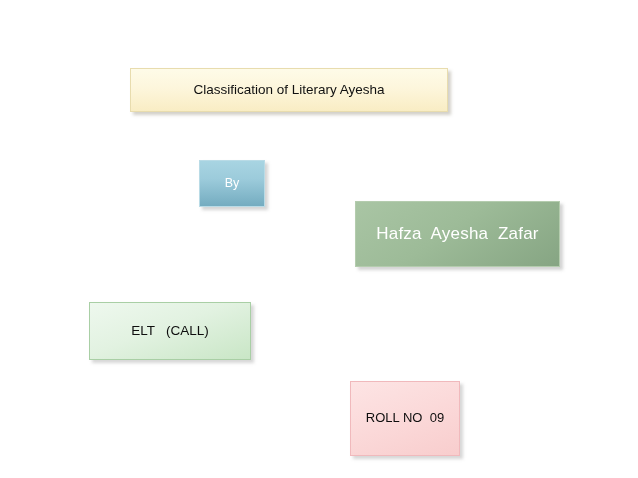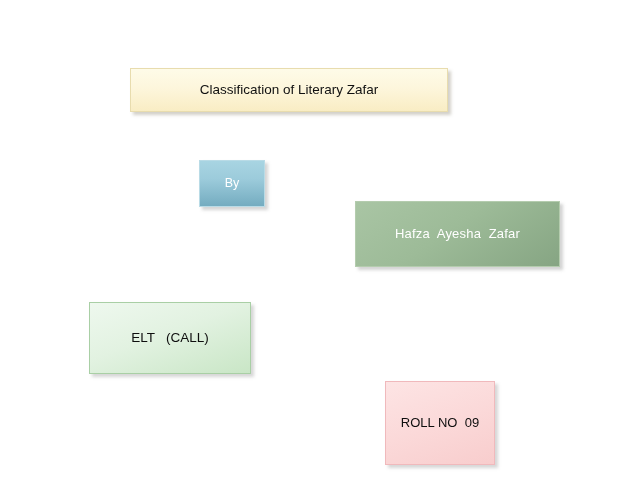--- a/index.html
+++ b/index.html
@@ -60,64 +60,63 @@
 
   
   .shape-name {
     left: 355px;
     top: 201px;
     width: 205px;
     height: 66px;
     background: linear-gradient(145deg, #a9c5a4 0%, #9dbb98 45%, #86a583 100%);
     border: 1px solid #b4ccae;
     color: #ffffff;
-    font-size: 13px;
+    font-size: 17px;
     letter-spacing: 0.2px;
     box-shadow: 3px 3px 3px rgba(150,150,150,0.42);
   }
 
   
   .shape-course {
     left: 89px;
     top: 302px;
     width: 162px;
-    height: 72px;
+    height: 58px;
     background: linear-gradient(160deg, #eef8ee 0%, #e2f2e1 45%, #c9e6c6 100%);
     border: 1px solid #a9cfa5;
     color: #0e0e0e;
     font-size: 13.5px;
     box-shadow: 3px 3px 3px rgba(150,150,150,0.38);
   }
 
   
   .shape-roll {
     left: 350px;
     top: 381px;
     width: 110px;
-    height: 84px;
+    height: 75px;
     background: linear-gradient(160deg, #fde4e4 0%, #fbd9d9 50%, #f8cdcd 100%);
     border: 1px solid #f0b9bc;
     color: #0e0e0e;
     font-size: 13px;
     box-shadow: 3px 3px 3px rgba(150,150,150,0.38);
-    margin-left: 35px;
   }
 
   .shape-label {
     display: block;
     white-space: pre;
   }
 </style>
 </head>
 <body>
 
 <div id="slide-canvas">
 
   <div class="shape shape-title">
-    <span class="shape-label">Classification of Literary Zafar</span>
+    <span class="shape-label">Classification of Literary Ayesha</span>
   </div>
 
   <div class="shape shape-by">
     <span class="shape-label">By</span>
   </div>
 
   <div class="shape shape-name">
     <span class="shape-label">Hafza  Ayesha  Zafar</span>
   </div>
 

